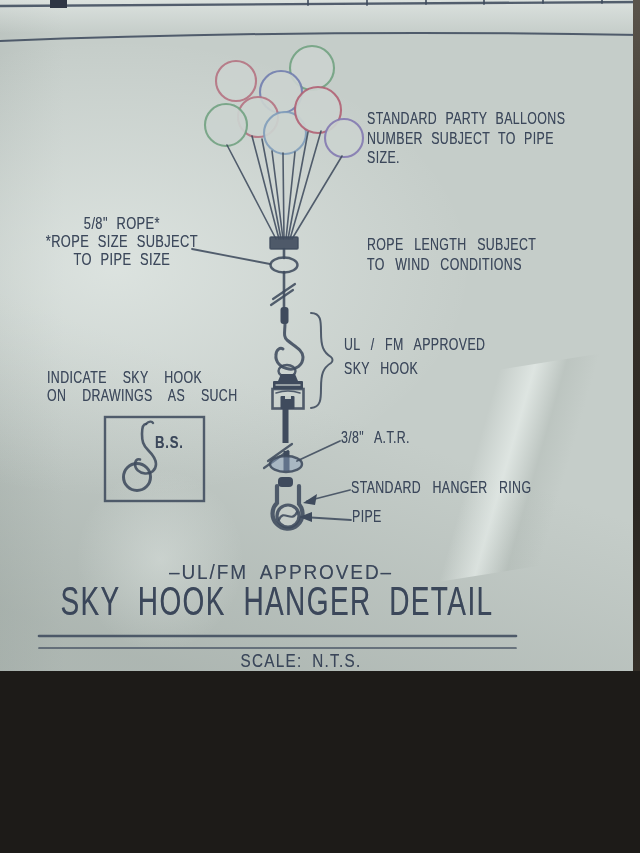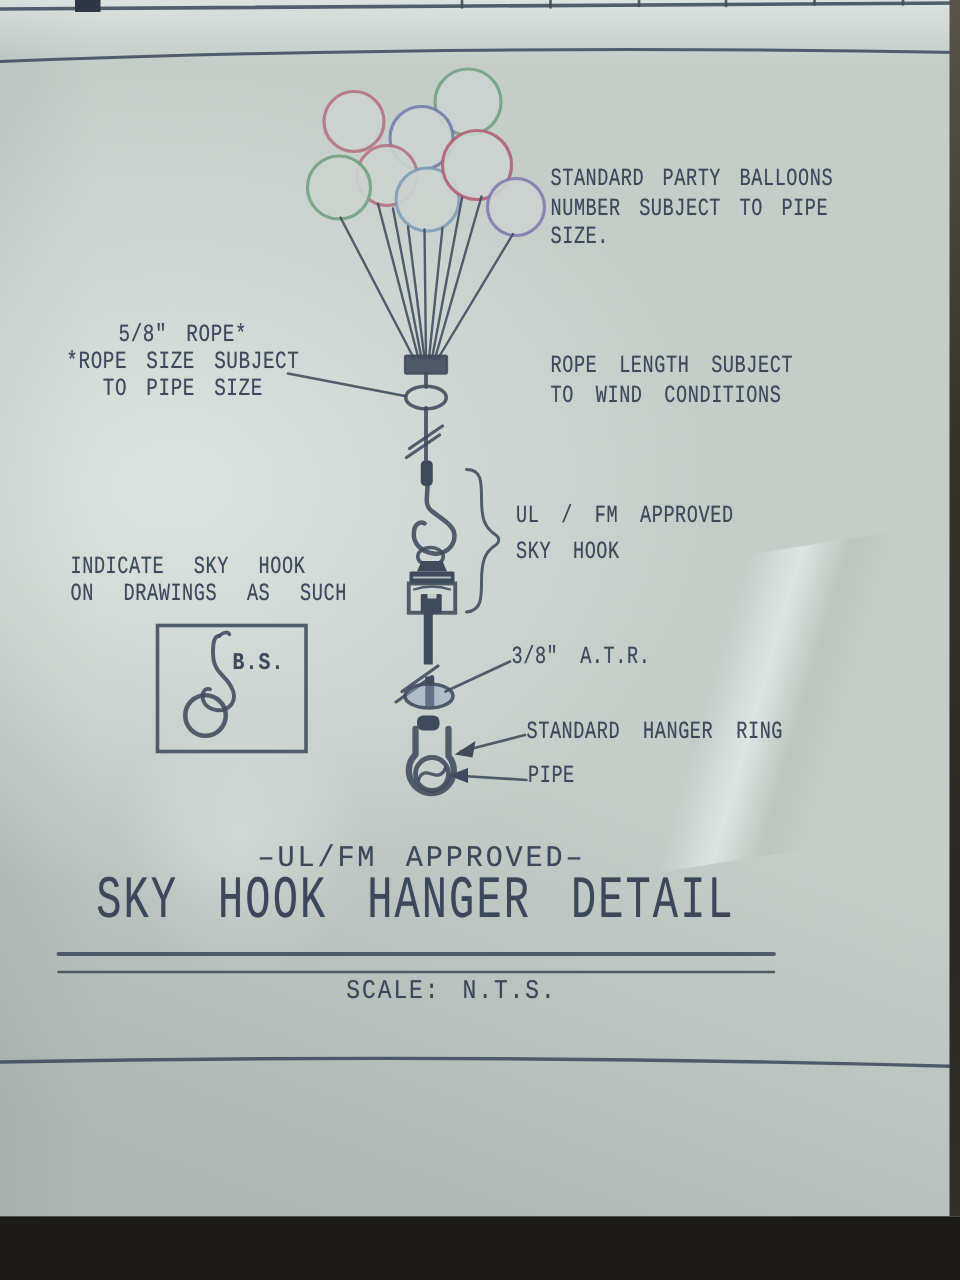--- a/index.html
+++ b/index.html
@@ -1,18 +1,18 @@
 <!DOCTYPE html>
 <html><head>
 <meta charset="utf-8">
 <style>
   html,body{margin:0;padding:0;background:#1d1b18;}
   .photo{
-    position:relative;width:640px;height:811px;overflow:hidden;
-    font-family:Liberation Mono, monospace;
+    position:relative;width:640px;height:671px;overflow:hidden;
+    font-family:Liberation Sans, sans-serif;
     background:
       radial-gradient(90% 55% at 18% 40%, rgba(238,244,241,.55), rgba(238,244,241,0) 62%),
       linear-gradient(180deg, rgba(242,246,244,.5), rgba(242,246,244,0) 5%),
       linear-gradient(200deg, rgba(118,130,124,0) 58%, rgba(118,130,124,.30) 93%),
       linear-gradient(90deg, rgba(150,160,155,.18), rgba(150,160,155,0) 10%),
       #c5cdc9;
   }
   .crease{
     position:absolute;left:370px;top:370px;width:270px;height:200px;
     background:linear-gradient(115deg, transparent 40%, rgba(242,248,245,.55) 50%, rgba(158,168,162,.22) 59%, transparent 68%);

